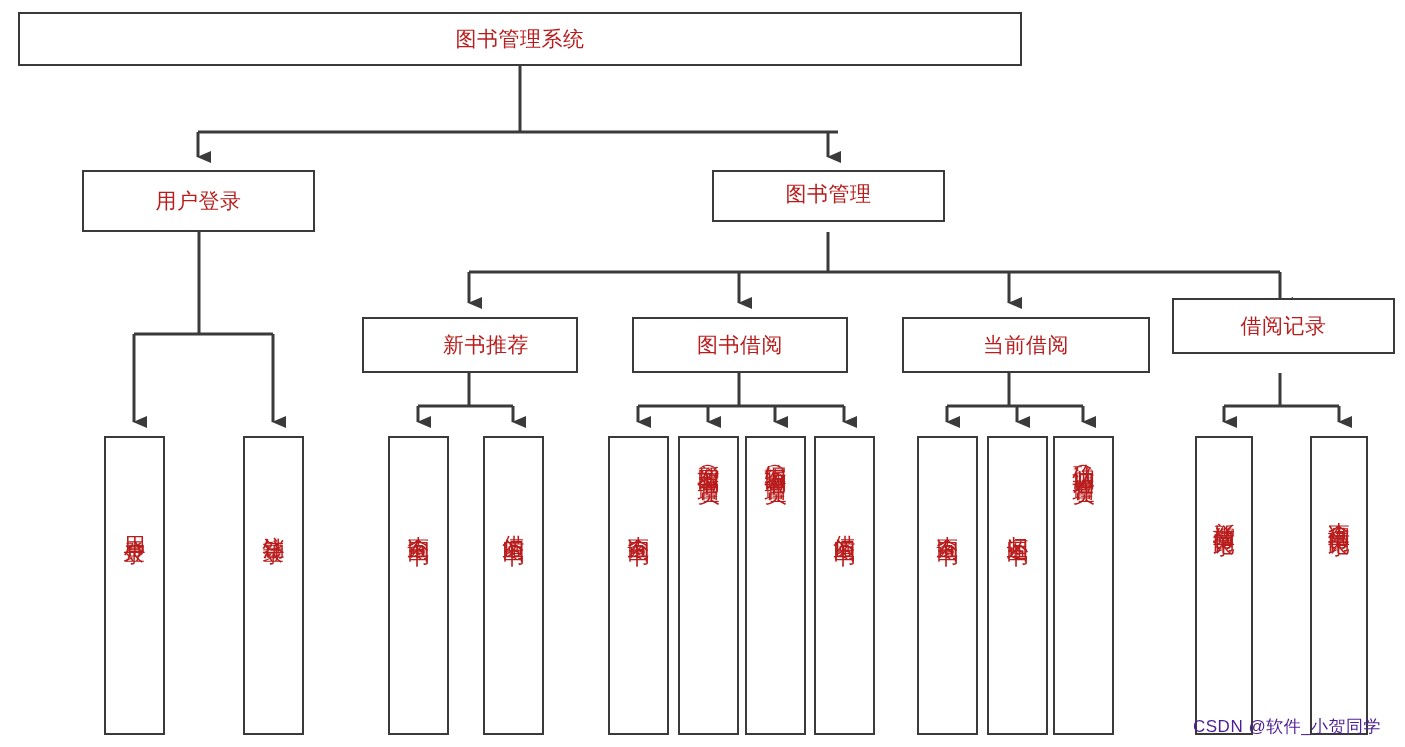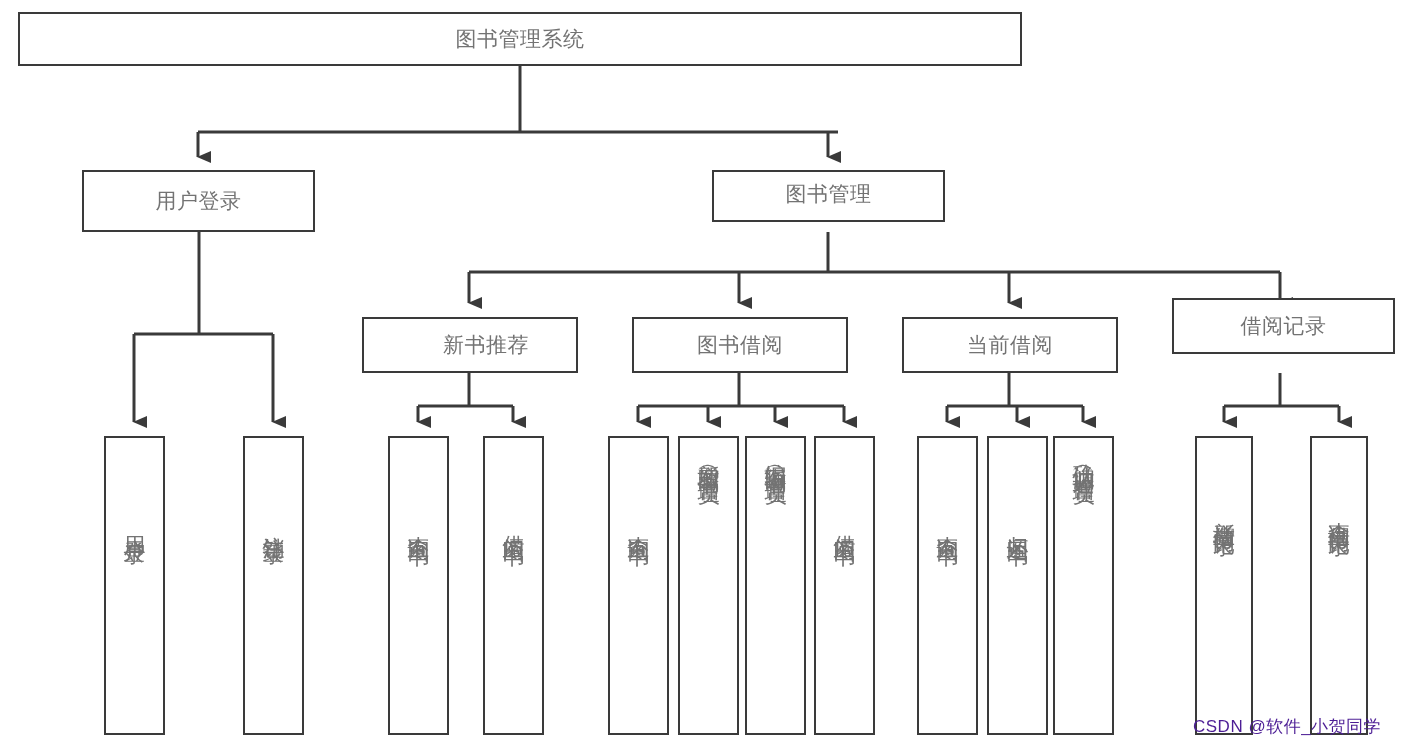--- a/index.html
+++ b/index.html
@@ -27,21 +27,21 @@
   .node-box {
     position: absolute;
     box-sizing: border-box;
     background: #ffffff;
     border: 2px solid #3a3a3a;
     display: flex;
     align-items: center;
     justify-content: center;
   }
   .node-label {
-    color: #737373;
+    color: #b91c1c;
     font-size: 21px;
     line-height: 1.25;
     letter-spacing: 0.5px;
     white-space: nowrap;
   }
   .node-box.vertical {
     align-items: flex-start;
     justify-content: center;
     padding-top: 8px;
   }
@@ -135,21 +135,21 @@
   <div class="node-box" style="left:712px; top:170px; width:233px; height:52px;font-family:Liberation Mono, monospace;">
     <span class="node-label">图书管理</span>
   </div>
 
   <div class="node-box" style="left:362px; top:317px; width:216px; height:56px;padding-left:32px;">
     <span class="node-label">新书推荐</span>
   </div>
   <div class="node-box" style="left:632px; top:317px; width:216px; height:56px;">
     <span class="node-label">图书借阅</span>
   </div>
-  <div class="node-box" style="left:902px; top:317px; width:216px; height:56px;">
+  <div class="node-box" style="left:902px; top:317px; width:248px; height:56px;">
     <span class="node-label">当前借阅</span>
   </div>
   <div class="node-box" style="left:1172px; top:298px; width:223px; height:56px;">
     <span class="node-label">借阅记录</span>
   </div>
 
   <div class="node-box vertical mid" style="left:104px; top:436px; width:61px; height:299px;">
     <span class="node-label">用户登录</span>
   </div>
   <div class="node-box vertical mid" style="left:243px; top:436px; width:61px; height:299px;">

